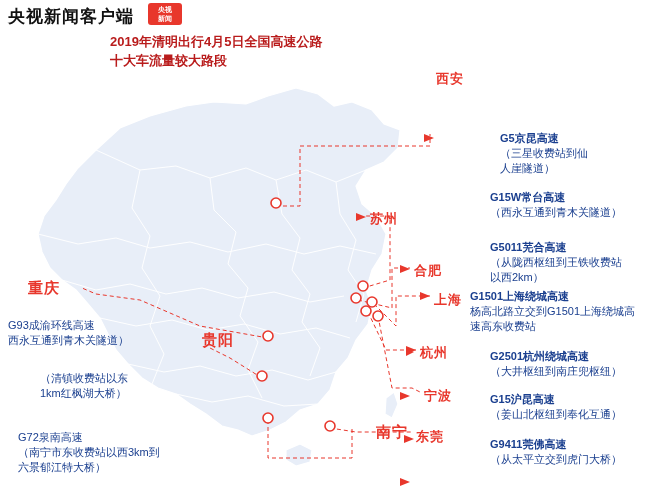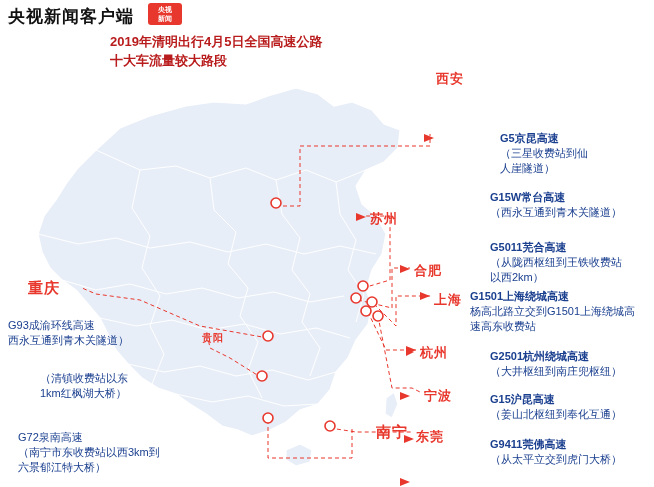--- a/index.html
+++ b/index.html
@@ -200,21 +200,21 @@
     </svg>
 
     <div class="city" style="left:436px; top:12px;">西安</div>
     <div class="city" style="left:370px; top:152px;">苏州</div>
     <div class="city" style="left:414px; top:204px;">合肥</div>
     <div class="city" style="left:434px; top:233px;">上海</div>
     <div class="city" style="left:420px; top:286px;">杭州</div>
     <div class="city" style="left:424px; top:329px;">宁波</div>
     <div class="city" style="left:416px; top:370px;">东莞</div>
     <div class="city" style="left:352px; top:365px; font-size:15px;margin-left:24px;">南宁</div>
-    <div class="city" style="left:202px; top:273px; font-size:10px;">贵阳</div>
+    <div class="city" style="left:202px; top:273px; font-size:15px;">贵阳</div>
     <div class="city" style="left:28px; top:221px; font-size:15px;">重庆</div>
   </div>
 
   <div class="ann" style="left:500px; top:131px;">
     <div class="l1">G5京昆高速</div>
     <div class="l2">（三星收费站到仙</div>
     <div class="l2">人崖隧道）</div>
   </div>
 
   <div class="ann" style="left:490px; top:190px;">

